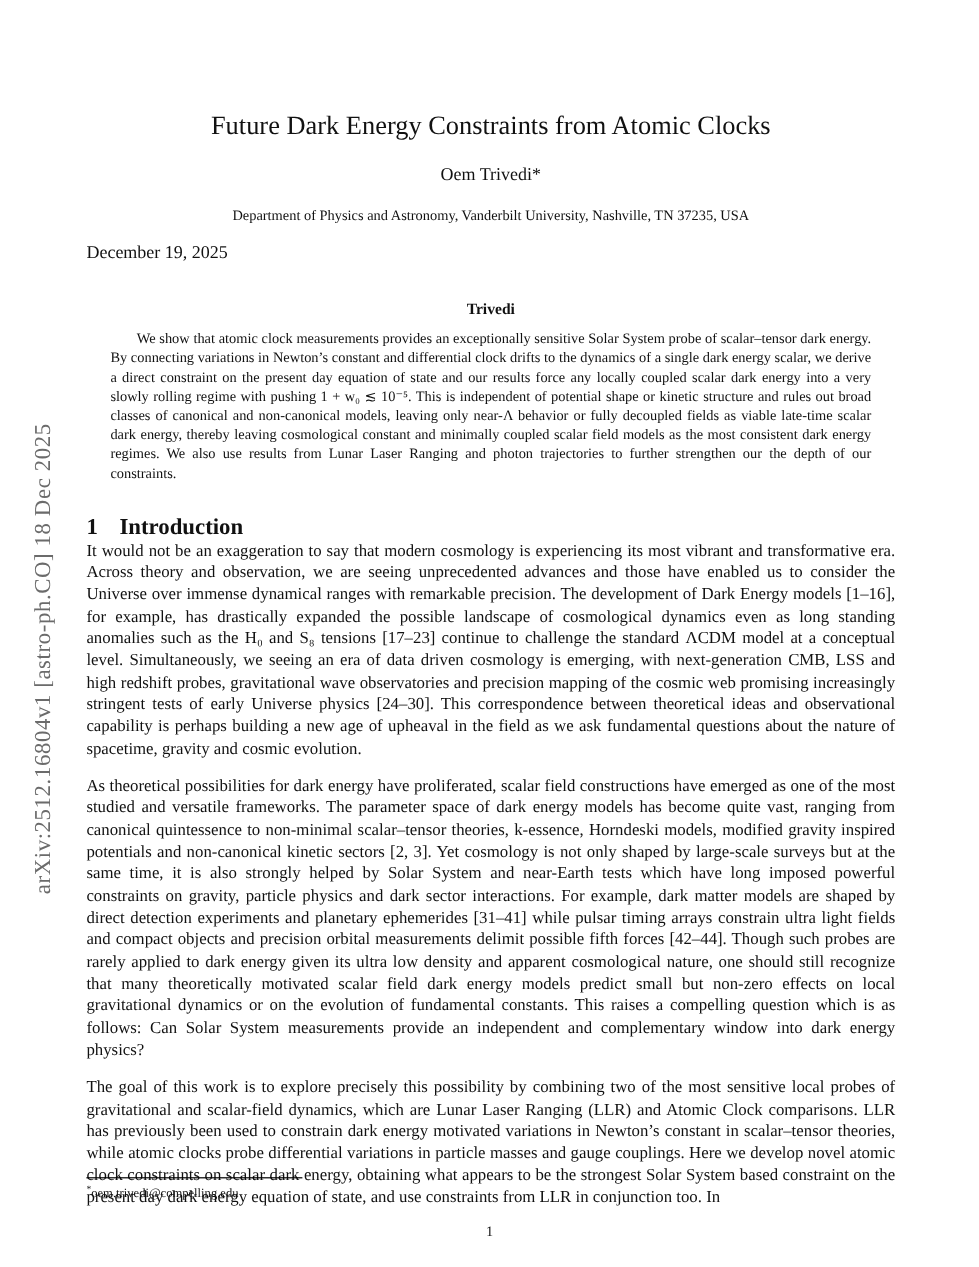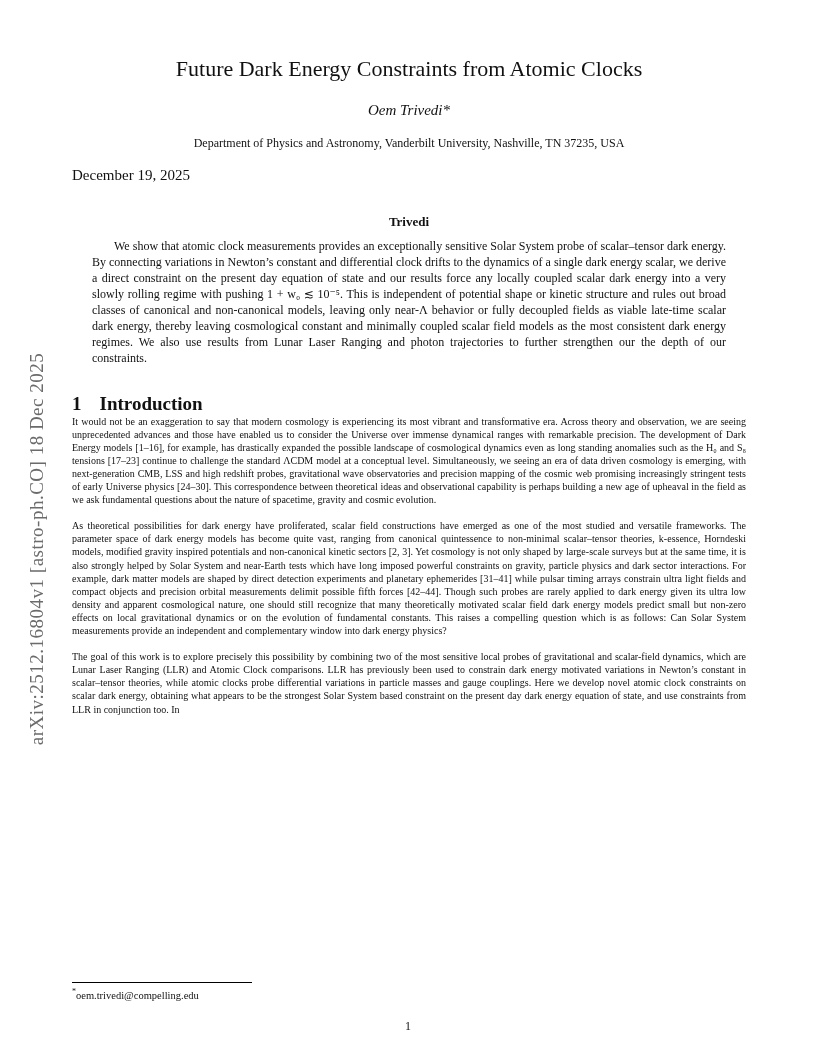--- a/index.html
+++ b/index.html
@@ -22,33 +22,32 @@
     white-space: nowrap;
     font-size: 19px;
     color: #6b6b6b;
     letter-spacing: 0.5px;
   }
   .content {
     position: absolute;
     top: 0;
     left: 72px;
     width: 674px;
-    padding-top: 56px;
+    padding-top: 92px;
   }
   .title {
     font-size: 22px;
     font-weight: normal;
     text-align: center;
     margin-bottom: 20px;
   }
   .author {
     font-size: 15px;
     text-align: center;
     margin-bottom: 17px;
-    font-style: italic;
   }
   .affiliation {
     font-size: 12px;
     text-align: center;
     margin-bottom: 16px;
   }
   .date {
     font-size: 15px;
     text-align: left;
     margin-bottom: 30px;
@@ -69,21 +68,21 @@
   .section-heading {
     font-size: 19px;
     font-weight: bold;
     margin-top: 26px;
   }
   .section-heading .sec-num {
     display: inline-block;
     margin-right: 18px;
   }
   .body-para {
-    font-size: 10px;
+    font-size: 14px;
     line-height: 1.31;
     text-align: justify;
     margin-bottom: 13px;
   }
   .footnote-area {
     position: absolute;
     left: 72px;
     bottom: 56px;
     width: 674px;
   }

